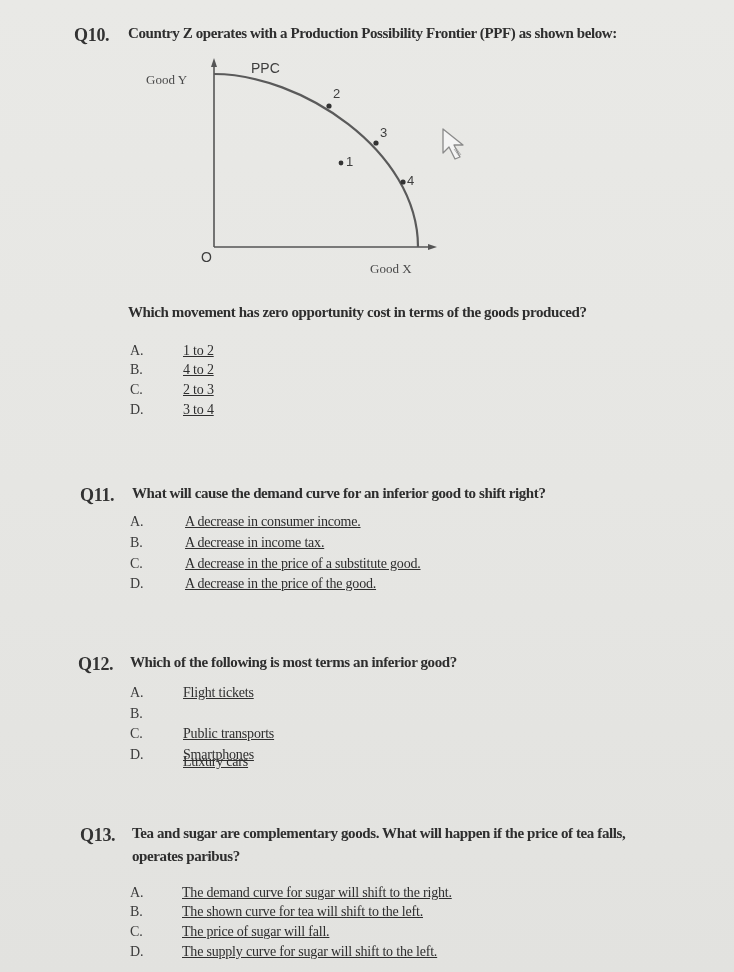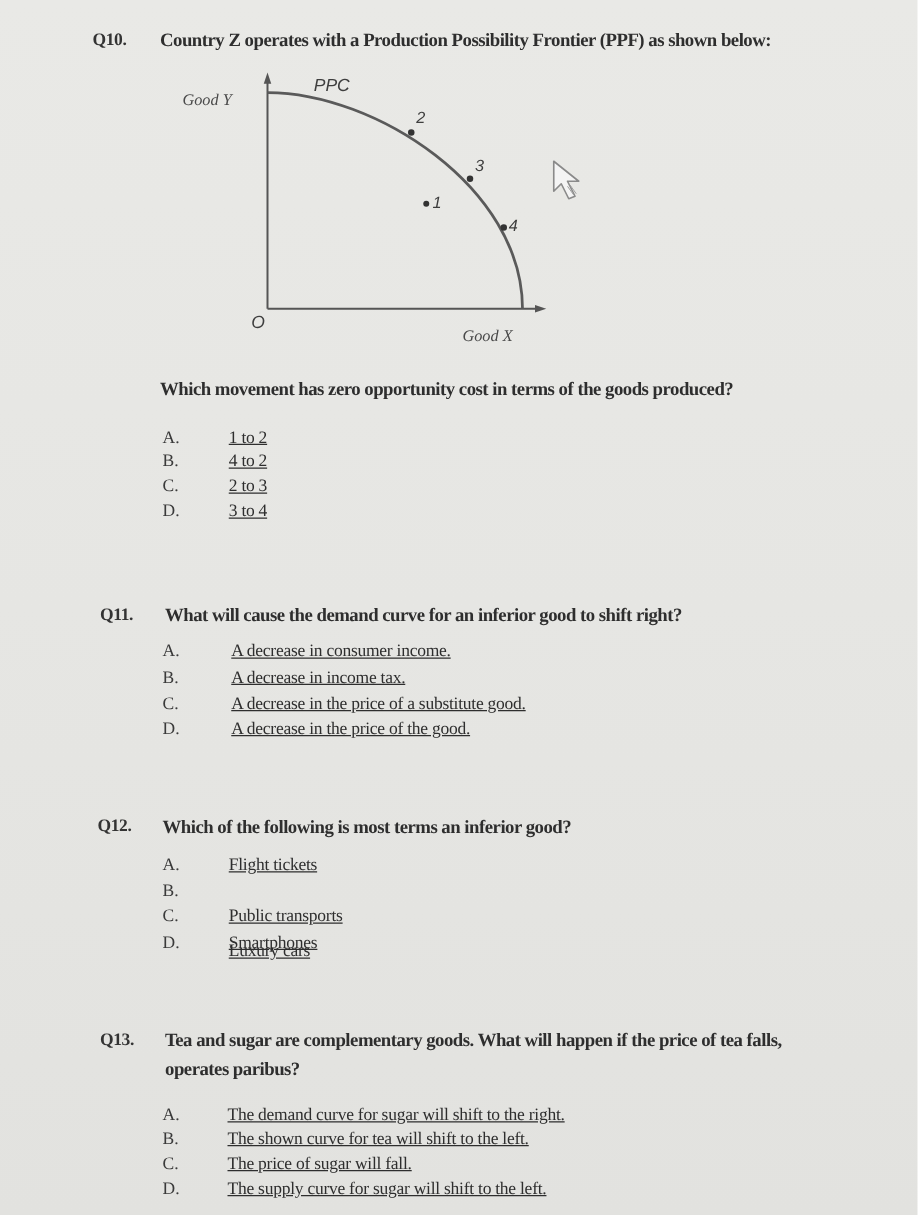--- a/index.html
+++ b/index.html
@@ -3,25 +3,25 @@
   <meta charset="utf-8">
   <style>
     html, body { margin: 0; padding: 0; }
     body {
       width: 734px; height: 972px; position: relative; overflow: hidden;
       background: linear-gradient(180deg, #e9e9e6 0%, #e6e6e3 50%, #e2e2df 100%);
       font-family: "Liberation Serif", "DejaVu Serif", serif;
       color: #2b2b2b;
     }
     .abs { position: absolute; white-space: nowrap; }
-    .qnum { font-size: 14px; font-weight: bold; letter-spacing: -0.3px; color: #333; }
+    .qnum { font-size: 18px; font-weight: bold; letter-spacing: -0.3px; color: #333; }
     .qtext { font-size: 15px; font-weight: bold; letter-spacing: -0.4px; color: #2e2e2e; }
     .opt-letter { font-size: 14px; color: #3a3a3a; }
     .opt-text { font-size: 14px; color: #2e2e2e; letter-spacing: -0.2px; text-decoration: underline; }
-    .diagram { position: absolute; left: 0; top: 0; width: 616px; height: 300px; font-style: italic; }
+    .diagram { position: absolute; left: 0; top: 0; width: 616px; height: 300px; }
     .dlabel { position: absolute; white-space: nowrap; font-size: 13px; color: #4a4a4a; }
     .dsans { font-family: "Liberation Sans", "DejaVu Sans", sans-serif; font-size: 13px; color: #3e3e3e; }
   </style>
 </head>
 <body>
 
 <div class="abs qnum" style="left:74px; top:25px;">Q10.</div>
 <div class="abs qtext" style="left:128px; top:25px;text-align:right;">Country Z operates with a Production Possibility Frontier (PPF) as shown below:</div>
 
 <div class="diagram">

